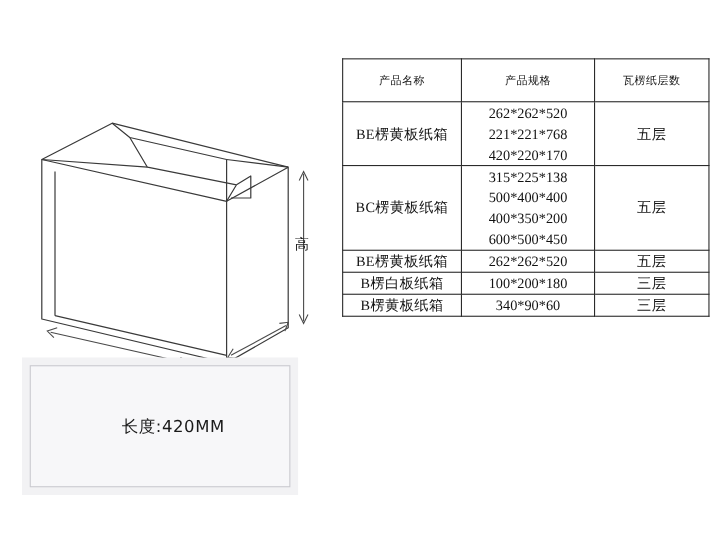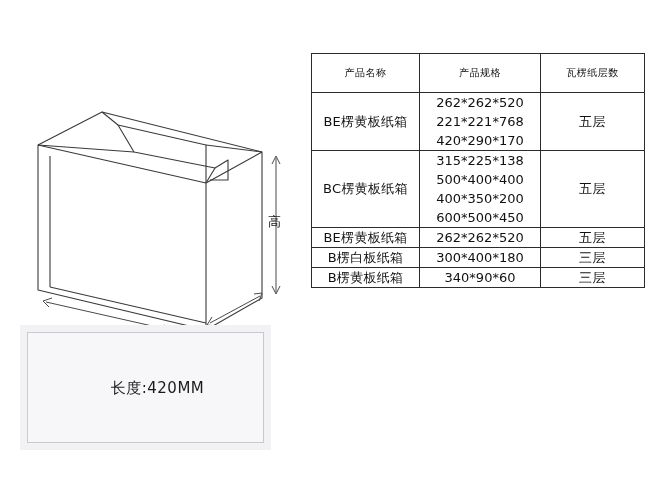--- a/index.html
+++ b/index.html
@@ -82,20 +82,21 @@
     vertical-align: middle;
     padding: 0;
   }
   #spec-table th {
     font-size: 10px;
     height: 38px;
     letter-spacing: 0.5px;
   }
   #spec-table td {
     font-size: 13px;
+    font-family: Liberation Serif, serif;
   }
   td.name-cell {
     font-size: 13px;
     padding: 2px 1px;
     letter-spacing: 0.3px;
   }
   td.spec-cell {
     padding: 3px 2px;
     line-height: 19px;
   }
@@ -172,21 +173,21 @@
         <th>产品规格</th>
         <th>瓦楞纸层数</th>
       </tr>
     </thead>
     <tbody id="spec-tbody">
         <tr>
           <td class="name-cell">BE楞黄板纸箱</td>
           <td class="spec-cell">
             <span class="spec-item">262*262*520</span>
             <span class="spec-item">221*221*768</span>
-            <span class="spec-item">420*290*170</span>
+            <span class="spec-item">420*220*170</span>
           </td>
           <td class="layer-cell">五层</td>
         </tr>
         <tr>
           <td class="name-cell">BC楞黄板纸箱</td>
           <td class="spec-cell">
             <span class="spec-item">315*225*138</span>
             <span class="spec-item">500*400*400</span>
             <span class="spec-item">400*350*200</span>
             <span class="spec-item">600*500*450</span>
@@ -196,21 +197,21 @@
         <tr>
           <td class="name-cell">BE楞黄板纸箱</td>
           <td class="spec-cell">
             <span class="spec-item">262*262*520</span>
           </td>
           <td class="layer-cell">五层</td>
         </tr>
         <tr>
           <td class="name-cell">B楞白板纸箱</td>
           <td class="spec-cell">
-            <span class="spec-item">300*400*180</span>
+            <span class="spec-item">100*200*180</span>
           </td>
           <td class="layer-cell">三层</td>
         </tr>
         <tr>
           <td class="name-cell">B楞黄板纸箱</td>
           <td class="spec-cell">
             <span class="spec-item">340*90*60</span>
           </td>
           <td class="layer-cell">三层</td>
         </tr>

